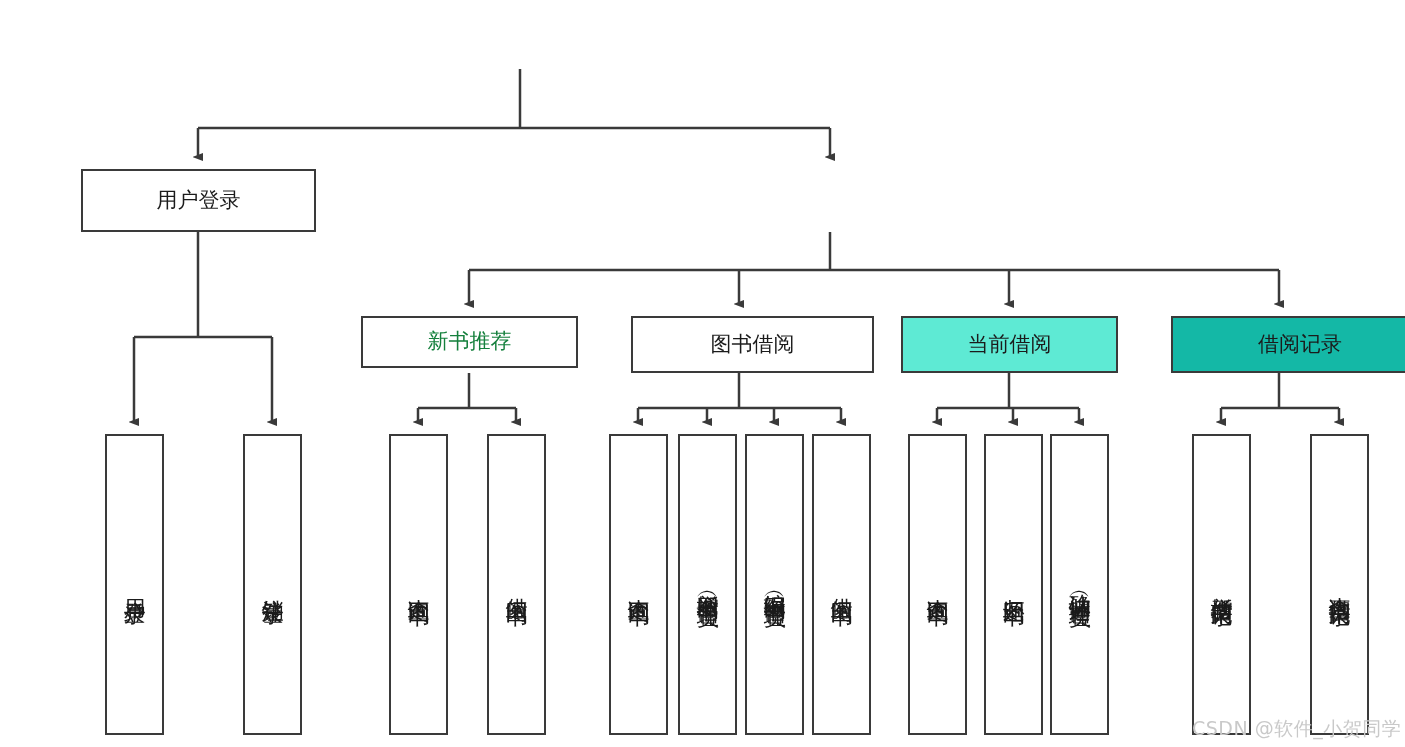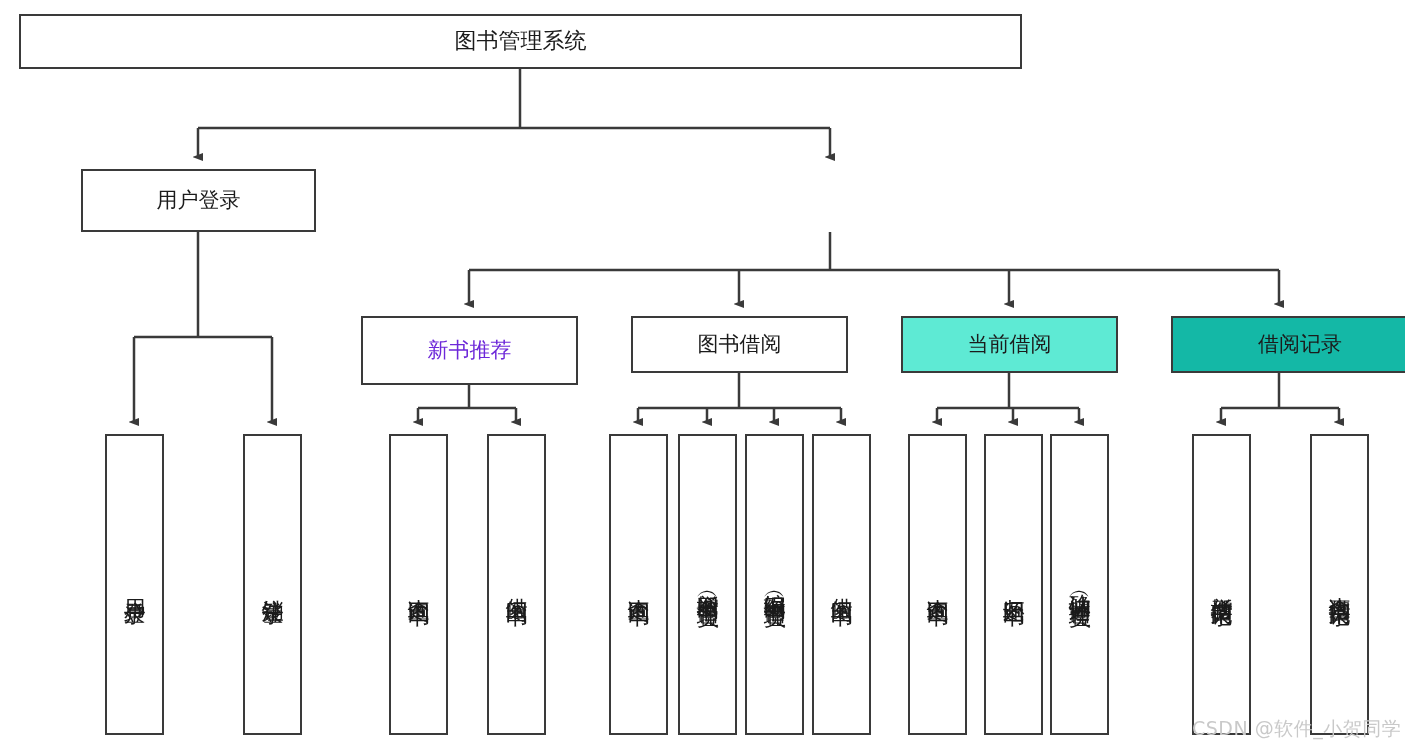--- a/index.html
+++ b/index.html
@@ -112,32 +112,29 @@
       <path d="M1013,408 L1013,422" marker-end="url(#arrow)"></path>
       <path d="M1079,408 L1079,422" marker-end="url(#arrow)"></path>
 
       <path d="M1279,373 L1279,408"></path>
       <path d="M1221,408 L1339,408"></path>
       <path d="M1221,408 L1221,422" marker-end="url(#arrow)"></path>
       <path d="M1339,408 L1339,422" marker-end="url(#arrow)"></path>
     </g>
   </svg>
 
-  <div class="node root" id="n-root" style="left: 19px; top: 14px; width: 1003px; height: 55px; border-color: rgb(58, 58, 58); background: rgb(255, 255, 255); color: rgb(27, 27, 27);">
-    <span class="lbl">图书管理系统</span>
-  </div>
 
   <div class="node h" id="n-l1-0" style="left: 81px; top: 169px; width: 235px; height: 63px; border-color: rgb(58, 58, 58); background: rgb(255, 255, 255); color: rgb(27, 27, 27);">
     <span class="lbl">用户登录</span>
   </div>
 
-  <div class="node h" id="n-l2-0" style="left: 361px; top: 316px; width: 217px; height: 69px; border-color: rgb(58, 58, 58); background: rgb(255, 255, 255); color: #6d28d9;">
+  <div class="node h" id="n-l2-0" style="left: 361px; top: 316px; width: 217px; height: 52px; border-color: rgb(58, 58, 58); background: rgb(255, 255, 255); color: #15803d;">
     <span class="lbl">新书推荐</span>
   </div>
-  <div class="node h" id="n-l2-1" style="left: 631px; top: 316px; width: 217px; height: 57px; border-color: rgb(58, 58, 58); background: rgb(255, 255, 255); color: rgb(27, 27, 27);">
+  <div class="node h" id="n-l2-1" style="left: 631px; top: 316px; width: 243px; height: 57px; border-color: rgb(58, 58, 58); background: rgb(255, 255, 255); color: rgb(27, 27, 27);">
     <span class="lbl">图书借阅</span>
   </div>
   <div class="node h" id="n-l2-2" style="left: 901px; top: 316px; width: 217px; height: 57px; border-color: rgb(58, 58, 58); background: #5eead4; color: rgb(27, 27, 27);">
     <span class="lbl">当前借阅</span>
   </div>
   <div class="node h" id="n-l2-3" style="left: 1171px; top: 316px; width: 258px; height: 57px; border-color: rgb(58, 58, 58); background: #14b8a6; color: rgb(27, 27, 27);">
     <span class="lbl">借阅记录</span>
   </div>
 
   <div class="node v" id="n-lf-0" style="left: 105px; top: 434px; width: 59px; height: 301px; border-color: rgb(58, 58, 58); background: rgb(255, 255, 255); color: rgb(27, 27, 27);">

